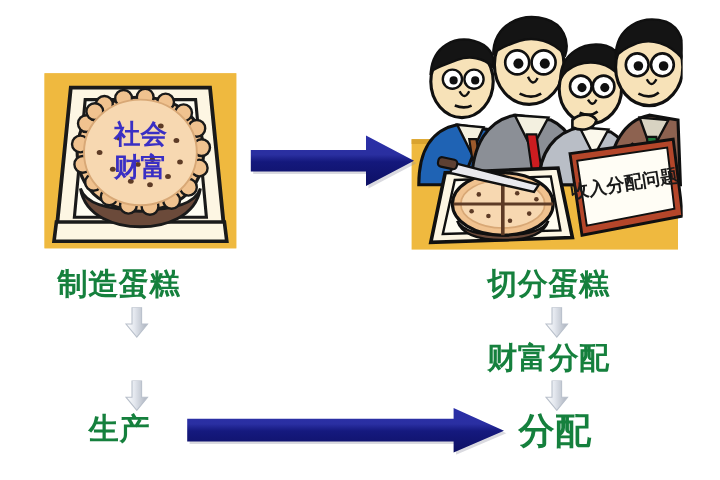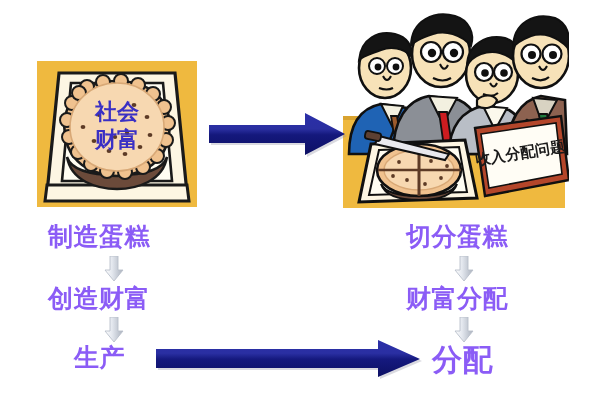--- a/index.html
+++ b/index.html
@@ -32,21 +32,21 @@
   }
   #meeting-illustration {
     left: 337px; top: 4px;
     width: 232px; height: 205px;
     background: #ffffff;
   }
 
   
   .cn-label {
     position: absolute;
-    color: #8b5cf6;
+    color: #15803d;
     font-weight: bold;
     letter-spacing: 0.5px;
     white-space: nowrap;
     line-height: 1;
   }
 
   
   .down-arrow {
     position: absolute;
     width: 20px; height: 26px;
@@ -263,21 +263,20 @@
         <linearGradient id="gd1" x1="0" y1="0" x2="1" y2="0">
           <stop offset="0%" stop-color="#ffffff"></stop>
           <stop offset="40%" stop-color="#e3e7ee"></stop>
           <stop offset="100%" stop-color="#aab1bd"></stop>
         </linearGradient>
       </defs>
       <polygon points="6,0 14,0 14,14 19,14 10,25 1,14 6,14" fill="url(#gd1)" stroke="#b9c0cb" stroke-width="0.9"></polygon>
     </svg>
   </div>
 
-  <div class="cn-label" id="left-step-2" style="left:48px; top:286px; font-size:25px;">创造财富</div>
 
   <div class="down-arrow" style="left:104px; top:317px;">
     <svg width="20" height="26" viewBox="0 0 20 26">
       <polygon points="6,0 14,0 14,14 19,14 10,25 1,14 6,14" fill="url(#gd1)" stroke="#b9c0cb" stroke-width="0.9"></polygon>
     </svg>
   </div>
 
   <div class="cn-label" id="left-step-3" style="left:74px; top:345px; font-size:25px;">生产</div>
 
   <div class="cn-label" id="right-step-1" style="left:406px; top:224px; font-size:25px;">切分蛋糕</div>

